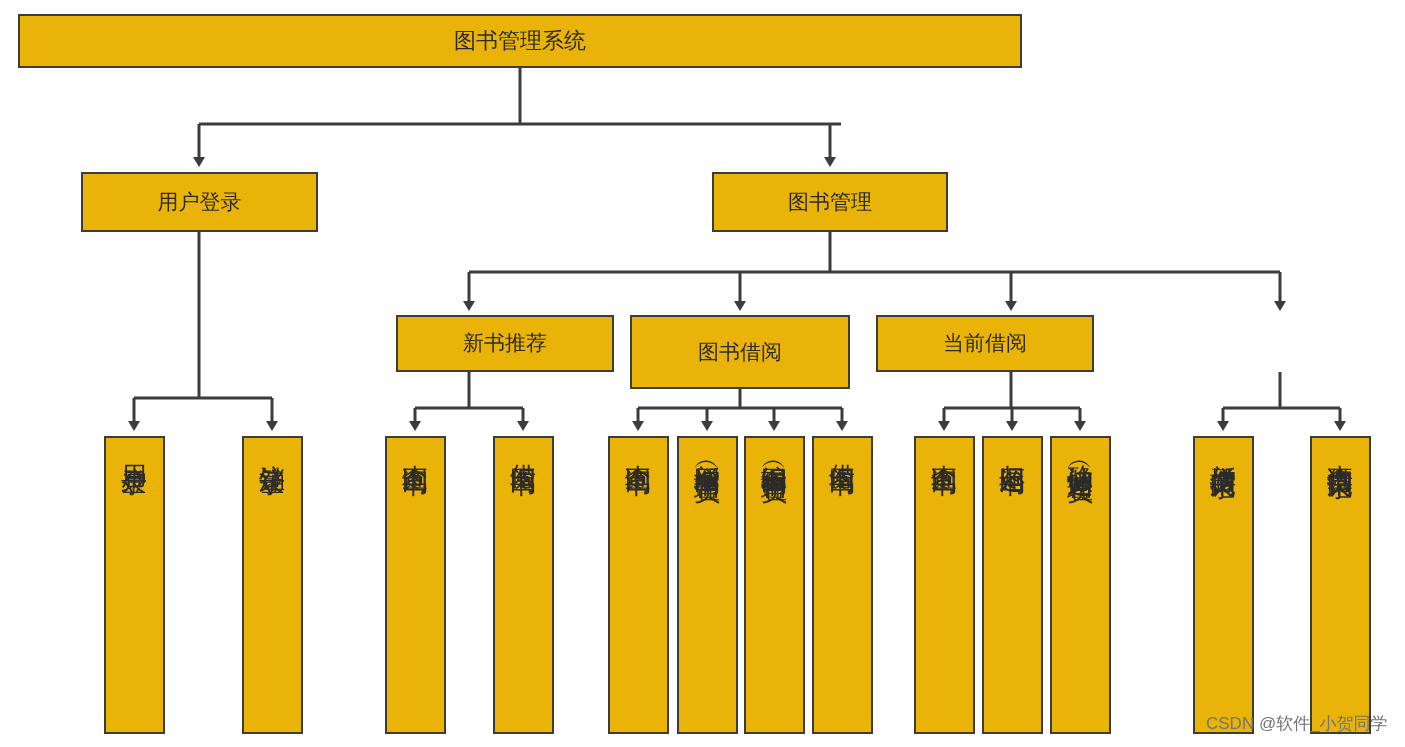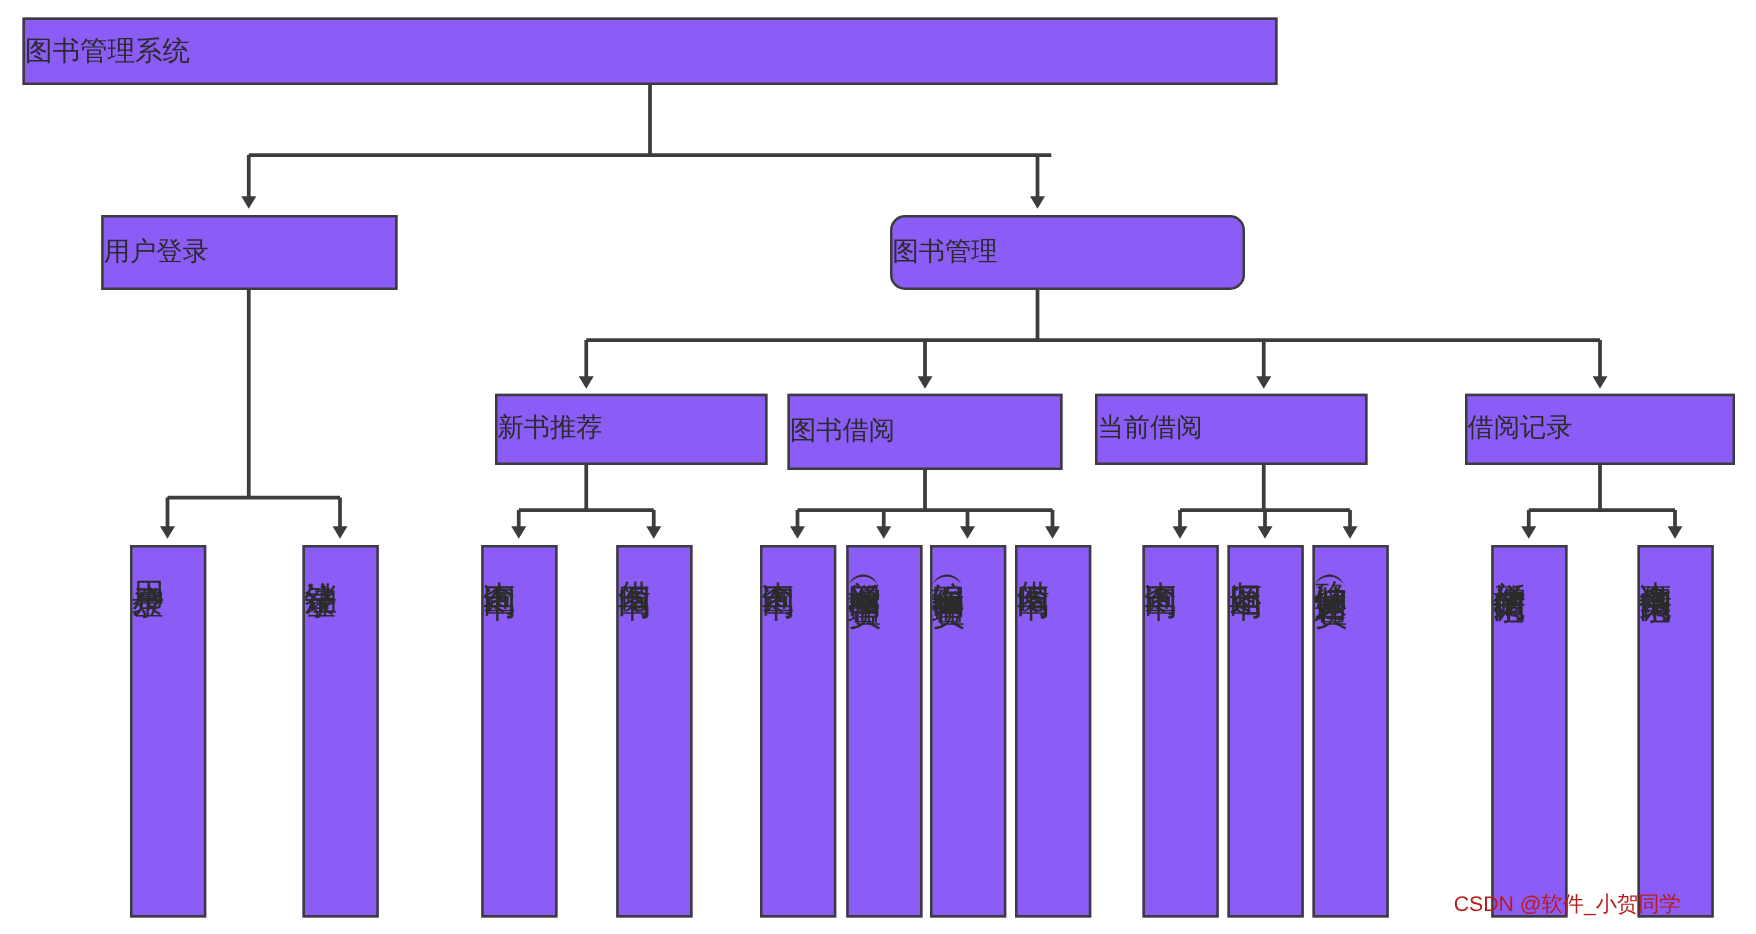--- a/index.html
+++ b/index.html
@@ -21,24 +21,24 @@
     position: absolute;
     left: 0;
     top: 0;
     width: 1405px;
     height: 747px;
   }
   .node {
     position: absolute;
     box-sizing: border-box;
     border: 2px solid #3c3c3c;
-    background: #8b5cf6;
+    background: #eab308;
     display: flex;
     align-items: center;
-    justify-content: flex-start;
+    justify-content: center;
     color: #2b2b2b;
   }
   .node .label {
     display: block;
     text-align: center;
     line-height: 1.15;
     white-space: nowrap;
   }
   .node.horiz .label {
     font-size: 21px;
@@ -52,24 +52,24 @@
     text-orientation: upright;
     font-size: 26px;
     letter-spacing: 2px;
     line-height: 1;
   }
   .node.root .label {
     font-size: 22px;
   }
   .watermark {
     position: absolute;
-    left: 1163px;
+    left: 1206px;
     top: 712px;
     font-size: 17px;
-    color: #b91c1c;
+    color: #737373;
     white-space: nowrap;
     pointer-events: none;
   }
 </style>
 </head>
 <body>
 
 <div id="diagram-root">
 
   <svg class="edges" viewBox="0 0 1405 747" xmlns="http://www.w3.org/2000/svg">
@@ -122,35 +122,32 @@
     </g>
   </svg>
 
   <div class="node horiz root" style="left:18px; top:14px; width:1004px; height:54px;">
     <span class="label">图书管理系统</span>
   </div>
 
   <div class="node horiz" style="left:81px; top:172px; width:237px; height:60px;">
     <span class="label">用户登录</span>
   </div>
-  <div class="node horiz" style="left:712px; top:172px; width:284px; height:60px;border-radius:12px;">
+  <div class="node horiz" style="left:712px; top:172px; width:236px; height:60px;">
     <span class="label">图书管理</span>
   </div>
 
   <div class="node horiz" style="left:360px; top:315px; width:218px; height:57px;margin-left:36px;">
     <span class="label">新书推荐</span>
   </div>
-  <div class="node horiz" style="left:630px; top:315px; width:220px; height:61px;">
+  <div class="node horiz" style="left:630px; top:315px; width:220px; height:74px;">
     <span class="label">图书借阅</span>
   </div>
   <div class="node horiz" style="left:876px; top:315px; width:218px; height:57px;">
     <span class="label">当前借阅</span>
-  </div>
-  <div class="node horiz" style="left:1172px; top:315px; width:216px; height:57px;">
-    <span class="label">借阅记录</span>
   </div>
 
   <div class="node vert" style="left:104px; top:436px; width:61px; height:298px;">
     <span class="label">用户登录</span>
   </div>
   <div class="node vert" style="left:242px; top:436px; width:61px; height:298px;">
     <span class="label">注销登录</span>
   </div>
 
   <div class="node vert" style="left:385px; top:436px; width:61px; height:298px;">

